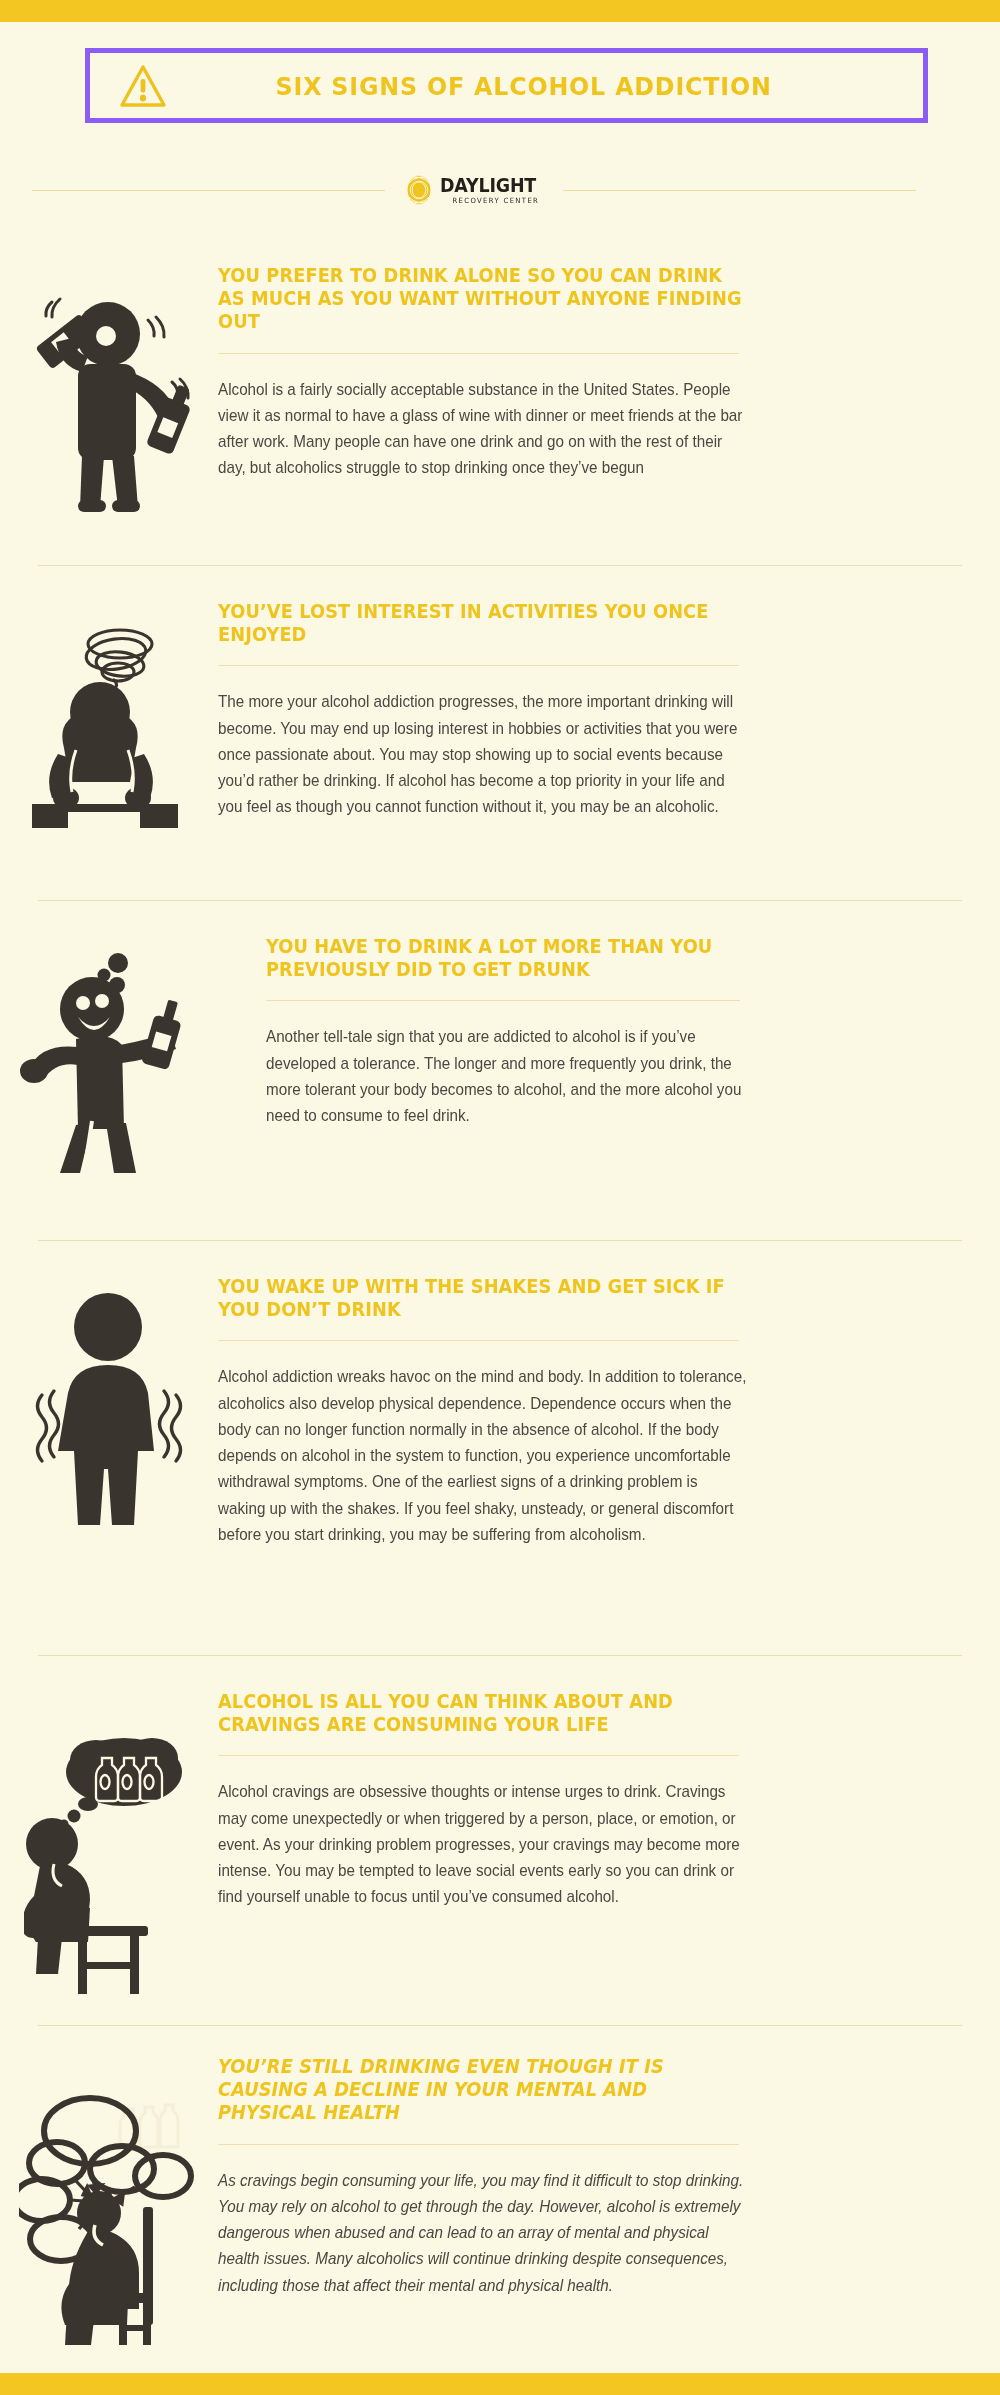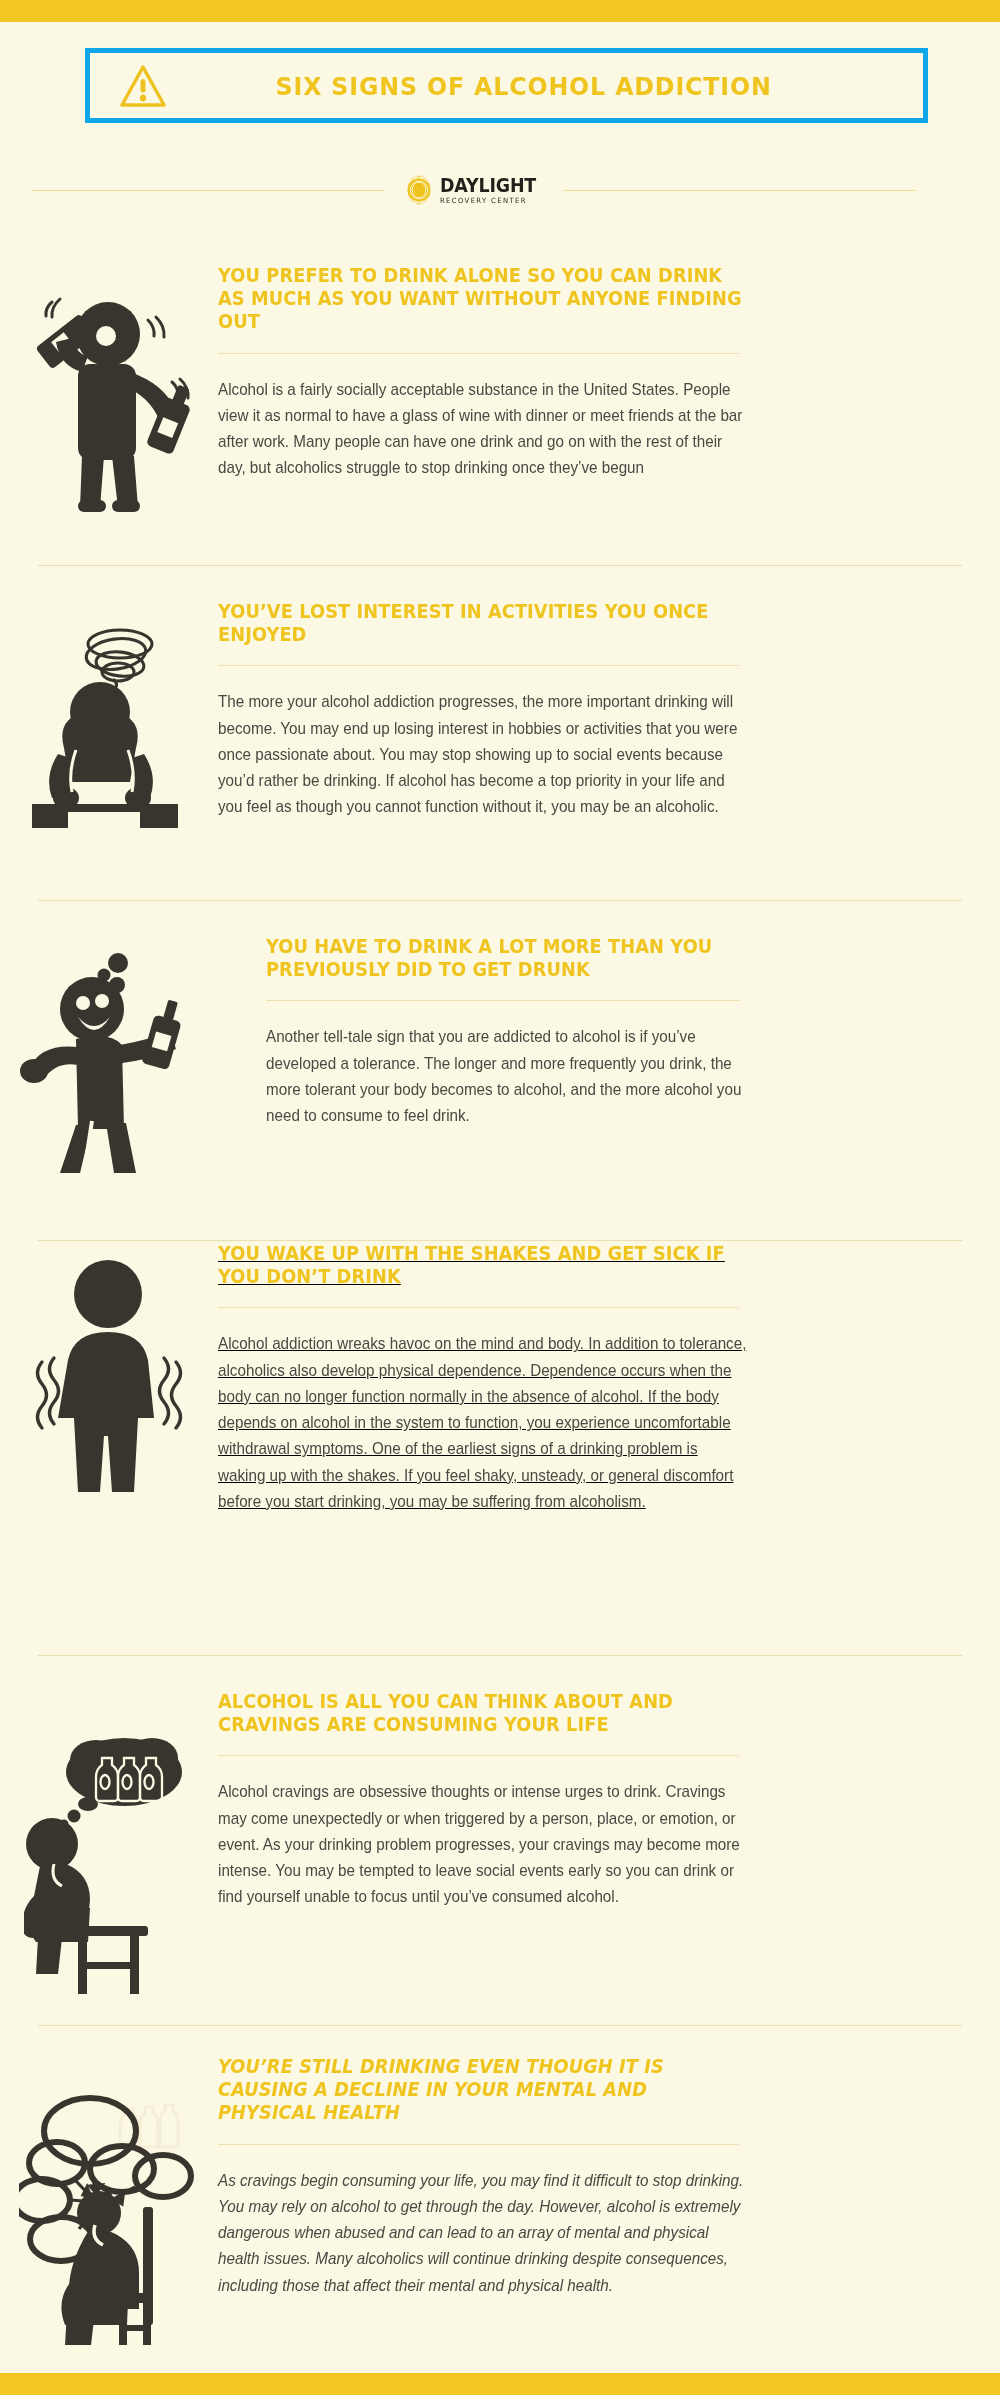--- a/index.html
+++ b/index.html
@@ -33,21 +33,21 @@
     left: 0; bottom: 0;
     width: 1000px; height: 22px;
     background: #f3c622;
   }
 
   
   .title-box {
     position: absolute;
     left: 85px; top: 48px;
     width: 843px; height: 75px;
-    border: 5px solid #0ea5e9;
+    border: 5px solid #8b5cf6;
     display: flex;
     align-items: center;
   }
   .warn-icon {
     width: 74px;
     margin-left: 16px;
     display: flex;
     align-items: center;
     justify-content: center;
     flex: 0 0 auto;
@@ -67,20 +67,21 @@
 
   
   .logo-row {
     position: absolute;
     left: 0; top: 168px;
     width: 948px;
     height: 44px;
     display: flex;
     align-items: center;
     justify-content: center;
+    text-align: right;
   }
   .logo-rule {
     height: 1px;
     background: #f0dc9b;
     flex: 1 1 auto;
   }
   .logo-rule.left  { margin-left: 32px;  margin-right: 18px; }
   .logo-rule.right { margin-left: 18px;  margin-right: 32px; }
   .logo-lockup {
     display: flex;
@@ -336,21 +337,21 @@
     </div>
     <div class="text-cell">
       <div class="sec-head">YOU HAVE TO DRINK A LOT MORE THAN YOU PREVIOUSLY DID TO GET DRUNK</div>
       <div class="sec-rule"></div>
       <div class="sec-body">Another tell-tale sign that you are addicted to alcohol is if you’ve developed a tolerance. The longer and more frequently you drink, the more tolerant your body becomes to alcohol, and the more alcohol you need to consume to feel drink.</div>
     </div>
   </div>
 
   <div class="divider" style="top:1240px;"></div>
 
-  <div class="section" style="top:1242px;text-decoration:underline;">
+  <div class="section" style="top:1275px;">
     <div class="icon-cell">
       <svg width="170" height="250" viewBox="0 0 170 250">
         <g fill="#3a342e">
 
           <circle cx="84" cy="44" r="34"></circle>
 
           <path d="M44 110 q6 -28 40 -28 q34 0 40 28 l6 58 h-16 l-4 74 h-22 l-4 -56 h-4 l-4 56 h-22 l-4 -74 h-16 z"></path>
 
           <g fill="none" stroke="#3a342e" stroke-width="3.4" stroke-linecap="round">
             <path d="M30 108 q-9 11 0 22 q9 11 0 22 q-9 11 0 22"></path>

